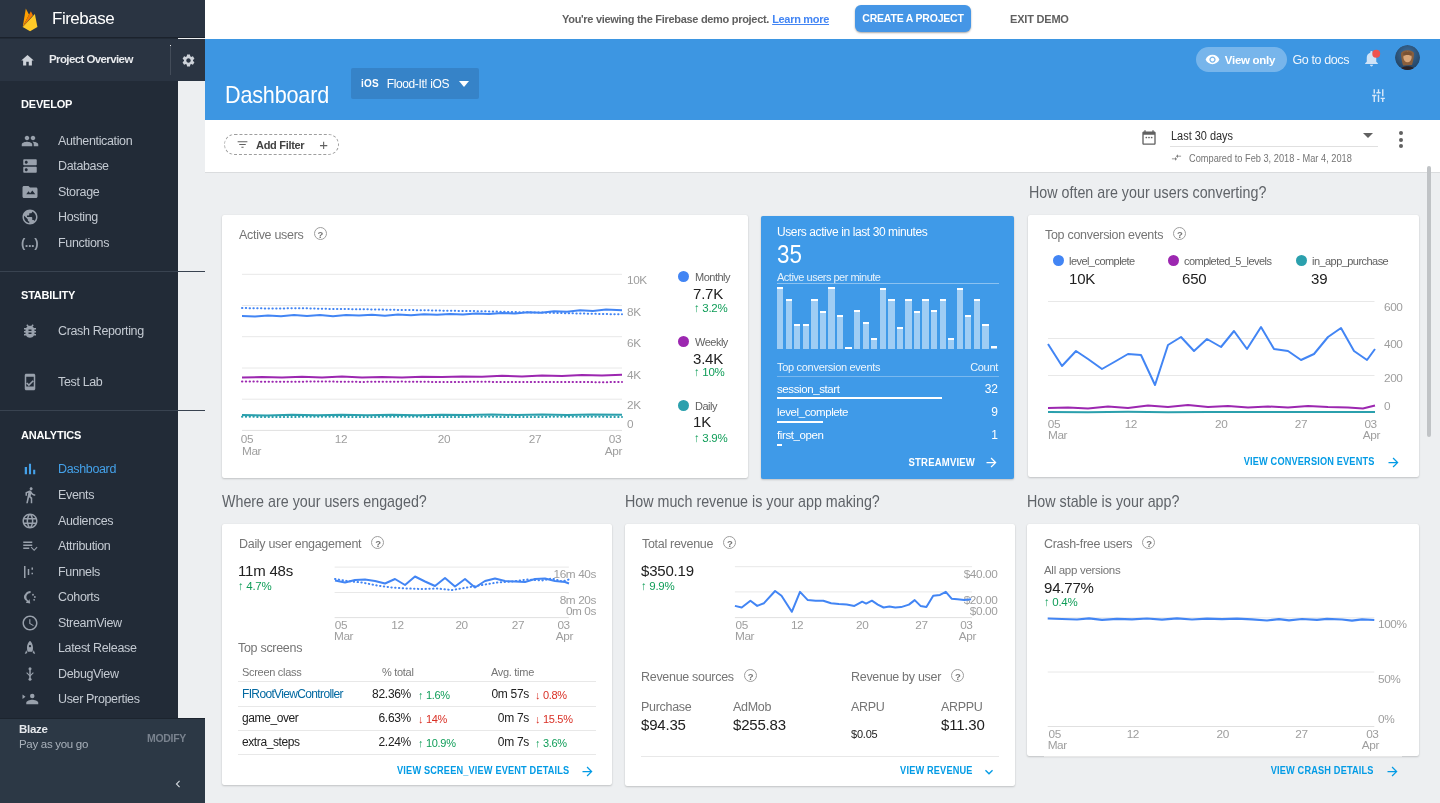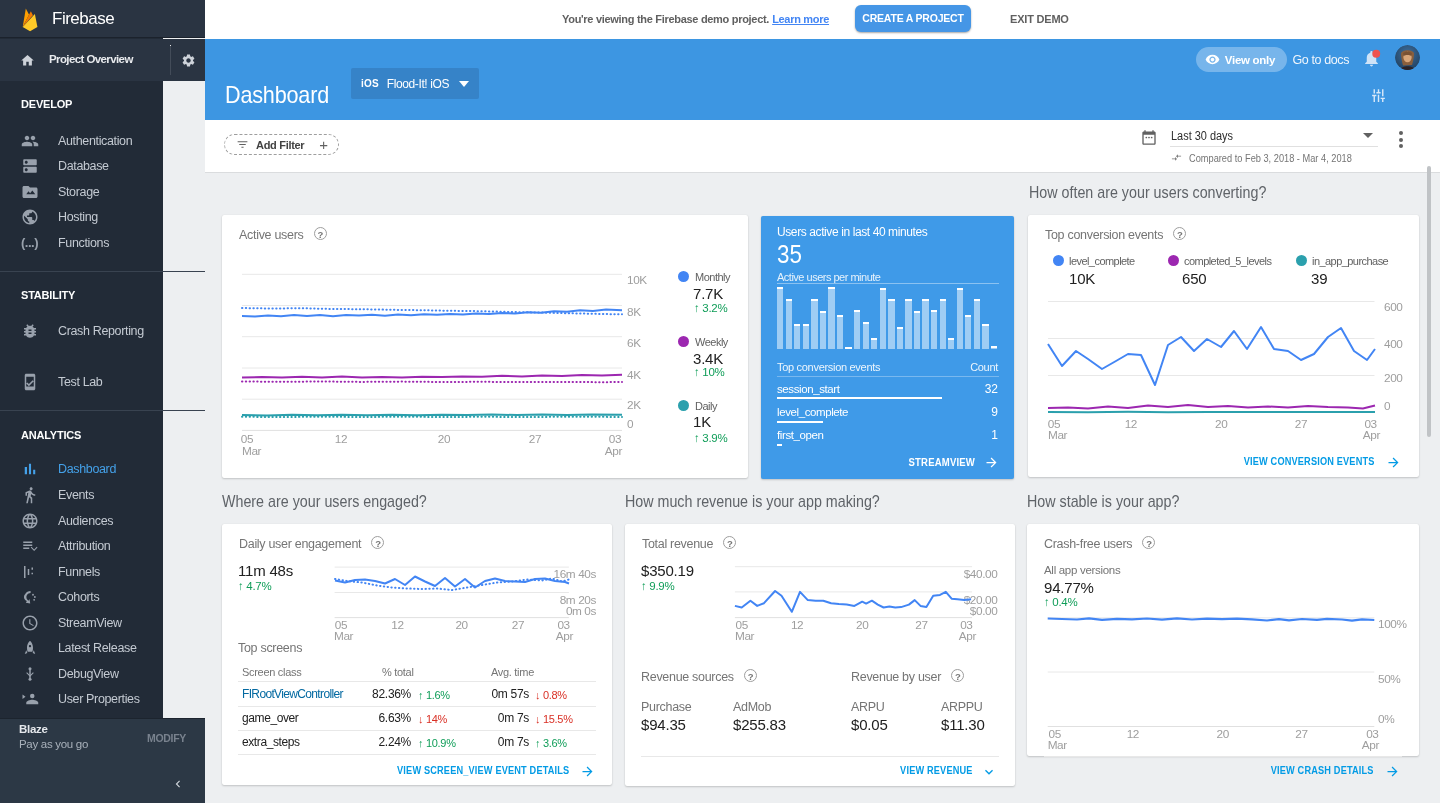--- a/index.html
+++ b/index.html
@@ -34,21 +34,21 @@
 #calico { position:absolute; left:936px; top:9px; }
 #datetxt { position:absolute; left:966px; top:9px; font-size:12.5px; color:#2d2d2d; transform:scaleX(0.875); transform-origin:left; }
 #datecaret { position:absolute; left:1158px; top:13px; width:0; height:0; border-left:5px solid transparent; border-right:5px solid transparent; border-top:5px solid #616161; }
 #dateline { position:absolute; left:965px; top:26px; width:208px; border-top:1px solid #e0e0e0; }
 #cmpico { position:absolute; left:965px; top:32px; }
 #comparedtxt { position:absolute; left:984px; top:32px; font-size:10.5px; color:#757575; transform:scaleX(0.88); transform-origin:left; white-space:nowrap; }
 #dots3 { position:absolute; left:1194px; top:11px; width:4px; }
 #dots3 i { display:block; width:4px; height:4px; border-radius:50%; background:#616161; margin-bottom:2.5px; }
 
 
-#sidebar { position:absolute; left:0; top:0; width:163px; height:803px; background:#222b37; z-index:30; }
+#sidebar { position:absolute; left:0; top:0; width:178px; height:803px; background:#222b37; z-index:30; }
 #sb-top { position:absolute; top:0; left:0; width:205px; height:38px; background:#2a3442; border-bottom:1px solid #1b222c; }
 #sb-top .fbname { position:absolute; left:52px; top:9px; color:#fff; font-size:17px; letter-spacing:-0.5px; }
 #sb-proj { position:absolute; top:39px; left:0; width:205px; height:42px; background:#2a3442;padding-left:40px; }
 #sb-proj .txt { position:absolute; left:49px; top:14px; color:#e8eaed; font-size:11.5px; letter-spacing:-0.6px; font-weight:700; white-space:nowrap; }
 #sb-proj .sep { position:absolute; left:170px; top:6px; width:1px; height:30px; background:rgba(255,255,255,0.12); }
 .sb-section { position:absolute; left:21px; color:#fdfefe; font-size:11px; font-weight:700; letter-spacing:-0.2px; }
 .sb-item { position:absolute; left:0; width:205px; height:26px; color:#c4cad2; font-size:12.5px; letter-spacing:-0.35px; line-height:26px; padding-left:58px; white-space:nowrap; }
 .sb-item svg, .sb-item .ictxt { position:absolute; left:21px; top:4px; }
 .sb-item.active { color:#44a1e9; }
 .sb-div { position:absolute; left:0; width:205px; border-top:1px solid #394350; }
@@ -196,21 +196,21 @@
   <div class="abs" style="left:473px;top:121px;color:#616161;font-size:11px;letter-spacing:-0.5px">Weekly</div>
   <div class="bignum" style="left:471px;top:135px;font-size:15px">3.4K</div>
   <div class="grn abs" style="left:472px;top:151px">↑ 10%</div>
   <div class="abs" style="left:456px;top:184.5px;width:11px;height:11px;border-radius:50%;background:#2ba0ad"></div>
   <div class="abs" style="left:473px;top:184.5px;color:#616161;font-size:11px;letter-spacing:-0.5px">Daily</div>
   <div class="bignum" style="left:471px;top:198px;font-size:15px">1K</div>
   <div class="grn abs" style="left:472px;top:217px">↑ 3.9%</div>
 </div>
 
 <div class="card" style="left:761px;top:216px;width:253px;height:263px;background:#3f9ae8;color:#fff">
-  <div class="abs" style="left:16px;top:9px;font-size:12px;letter-spacing:-0.4px">Users active in last 40 minutes</div>
+  <div class="abs" style="left:16px;top:9px;font-size:12px;letter-spacing:-0.4px">Users active in last 30 minutes</div>
   <div class="abs" style="left:16px;top:23px;font-size:26px;transform:scaleX(0.86);transform-origin:left">35</div>
   <div class="abs" style="left:16px;top:55px;font-size:11px;letter-spacing:-0.5px;color:rgba(255,255,255,0.87)">Active users per minute</div>
   <div class="abs" style="left:16px;top:67px;width:222px;border-top:1px solid rgba(255,255,255,0.4)"></div>
   <svg width="222" height="66" style="position:absolute;left:16px;top:68px" shape-rendering="crispEdges">
     <g fill="rgba(255,255,255,0.5)">
       <rect x="0" y="3" width="6.3" height="62"></rect>
         <rect x="8.6" y="15" width="6.3" height="50"></rect>
         <rect x="17.1" y="40" width="6.3" height="25"></rect>
         <rect x="25.7" y="40" width="6.3" height="25"></rect>
         <rect x="34.2" y="15" width="6.3" height="50"></rect>
@@ -392,21 +392,21 @@
       <text class="axlbl" x="351" y="116" text-anchor="end">Apr</text>
     <polyline fill="none" stroke="#4285f4" stroke-width="2" stroke-linejoin="round" points="109.9,81.9 116.7,83.5 125.4,76.7 132.2,81.9 139,79.2 150.1,67 156.5,71.8 166.8,87.8 175,67.9 182.8,76.1 190.6,76.7 198.3,76.7 206.1,79.2 213.9,80 221.7,80.6 229.4,81.9 237.2,77.7 241.1,79.6 246.9,76.7 252.8,80.6 258.6,83.5 264.4,82.5 270.3,83.5 276.1,83.1 283.9,80.6 289.7,76.1 295.5,81.9 301.4,83.1 308.2,71.8 315,70.9 320.8,67.9 326.6,74.7 332.5,75.3 339.3,76.1 346.1,75.3"></polyline>
   </svg>
   <div class="ctitle" style="left:16px;top:145px">Revenue sources <span class="qm">?</span></div>
   <div class="ctitle" style="left:226px;top:145px">Revenue by user <span class="qm">?</span></div>
   <div class="ctitle" style="left:16px;top:176px">Purchase</div>
   <div class="bignum" style="left:16px;top:192px;font-size:15px">$94.35</div>
   <div class="ctitle" style="left:108px;top:176px">AdMob</div>
   <div class="bignum" style="left:108px;top:192px;font-size:15px">$255.83</div>
   <div class="ctitle" style="left:226px;top:176px">ARPU</div>
-  <div class="bignum" style="left:226px;top:192px;font-size:15px">$0.05</div>
+  <div class="bignum" style="left:226px;top:204px;font-size:11px">$0.05</div>
   <div class="ctitle" style="left:316px;top:176px">ARPPU</div>
   <div class="bignum" style="left:316px;top:192px;font-size:15px">$11.30</div>
   <div class="sep" style="left:16px;top:232px;width:358px"></div>
   <div class="viewlink" style="right:42px;top:240px">VIEW REVENUE</div>
   <svg width="16" height="16" viewBox="0 0 24 24" fill="#039be5" style="position:absolute;right:18px;top:240px">
       <path d="M16.59 8.59 12 13.17 7.41 8.59 6 10l6 6 6-6z"></path>
     </svg>
 </div>
 
 <div class="card" style="left:1027px;top:524px;width:392px;height:232px">

